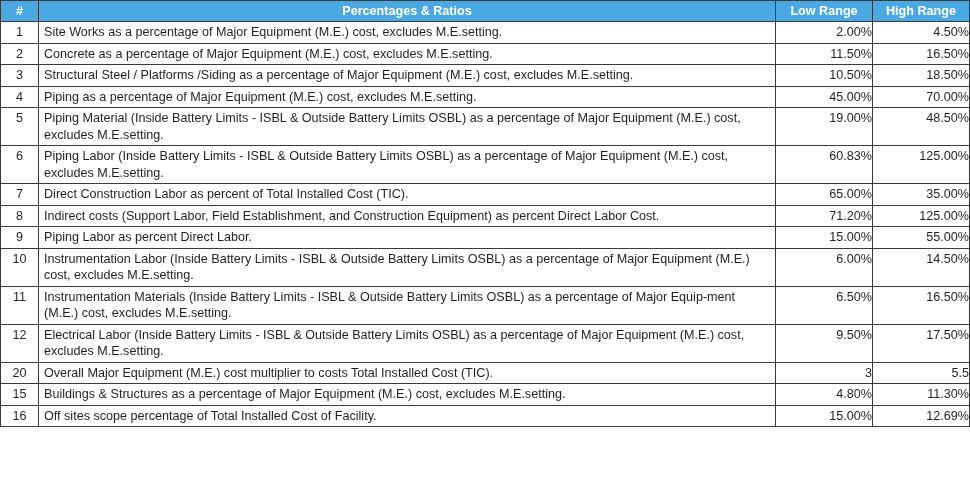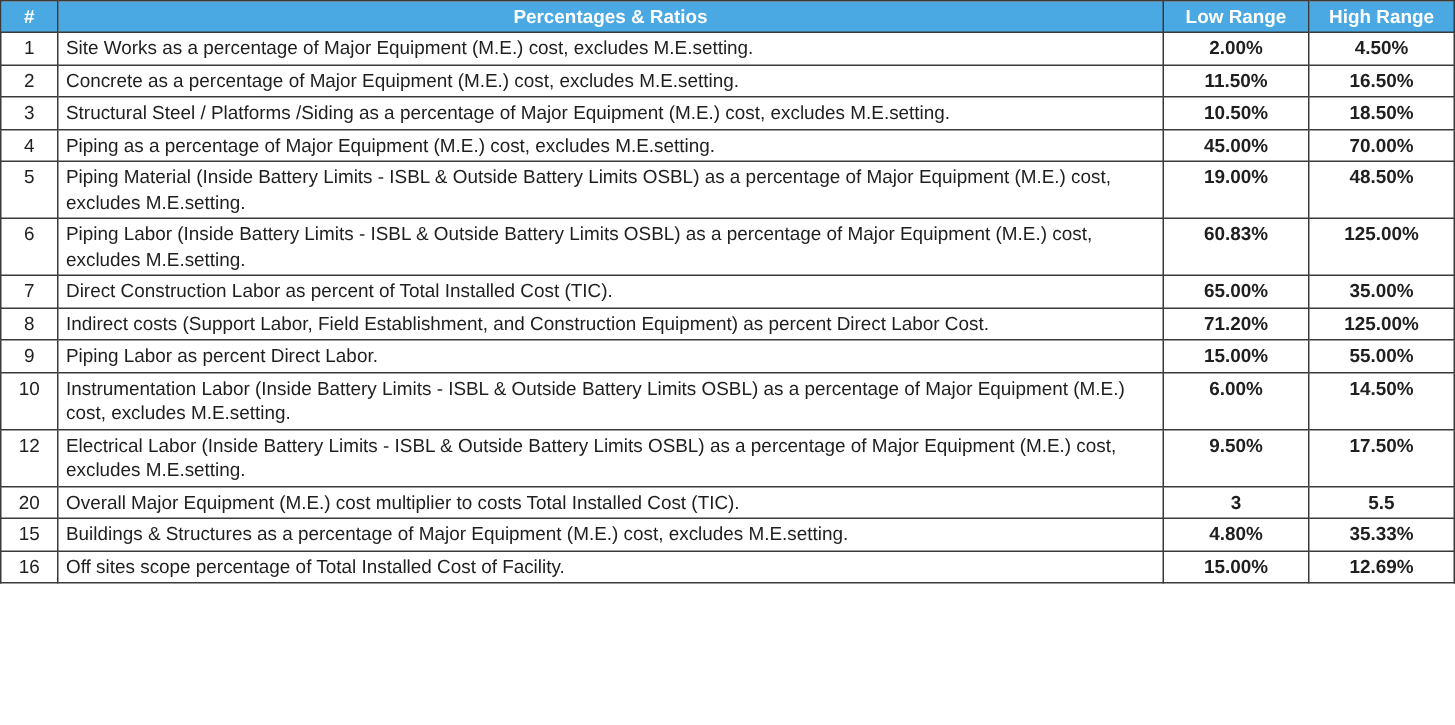--- a/index.html
+++ b/index.html
@@ -29,21 +29,21 @@
       font-size: 12.6px;
     }
     table.ratios td {
       border: 1px solid #3a3a3a;
       padding: 2px 5px 2px 5px;
       line-height: 16.5px;
       vertical-align: top;
       background: #ffffff;
     }
     table.ratios td.num { text-align: center; padding-left: 0; padding-right: 0; }
-    table.ratios td.val { text-align: center; padding-left: 0; padding-right: 0; font-weight: bold; }
+    table.ratios td.val { text-align: right; padding-left: 0; padding-right: 0; }
     table.ratios tr.single td { height: 16.5px; }
     table.ratios tr.double td { height: 33px; }
   </style>
 </head>
 <body>
 
 <table class="ratios">
   <colgroup>
     <col class="c-num">
       <col class="c-desc">
@@ -113,36 +113,42 @@
       <td class="val">15.00%</td>
       <td class="val">55.00%</td>
     </tr>
     <tr class="double">
       <td class="num">10</td>
       <td>Instrumentation Labor (Inside Battery Limits - ISBL &amp; Outside Battery Limits OSBL) as a percentage of Major Equipment (M.E.) cost, excludes M.E.setting.</td>
       <td class="val">6.00%</td>
       <td class="val">14.50%</td>
     </tr>
     <tr class="double">
+      <td class="num">11</td>
+      <td>Instrumentation Materials (Inside Battery Limits - ISBL &amp; Outside Battery Limits OSBL) as a percentage of Major Equip-ment (M.E.) cost, excludes M.E.setting.</td>
+      <td class="val">6.50%</td>
+      <td class="val">16.50%</td>
+    </tr>
+    <tr class="double">
       <td class="num">12</td>
       <td>Electrical Labor (Inside Battery Limits - ISBL &amp; Outside Battery Limits OSBL) as a percentage of Major Equipment (M.E.) cost, excludes M.E.setting.</td>
       <td class="val">9.50%</td>
       <td class="val">17.50%</td>
     </tr>
     <tr class="single">
       <td class="num">20</td>
       <td>Overall Major Equipment (M.E.) cost multiplier to costs Total Installed Cost (TIC).</td>
       <td class="val">3</td>
       <td class="val">5.5</td>
     </tr>
     <tr class="single">
       <td class="num">15</td>
       <td>Buildings &amp; Structures as a percentage of Major Equipment (M.E.) cost, excludes M.E.setting.</td>
       <td class="val">4.80%</td>
-      <td class="val">35.33%</td>
+      <td class="val">11.30%</td>
     </tr>
     <tr class="single">
       <td class="num">16</td>
       <td>Off sites scope percentage of Total Installed Cost of Facility.</td>
       <td class="val">15.00%</td>
       <td class="val">12.69%</td>
     </tr>
   </tbody>
 </table>
 

